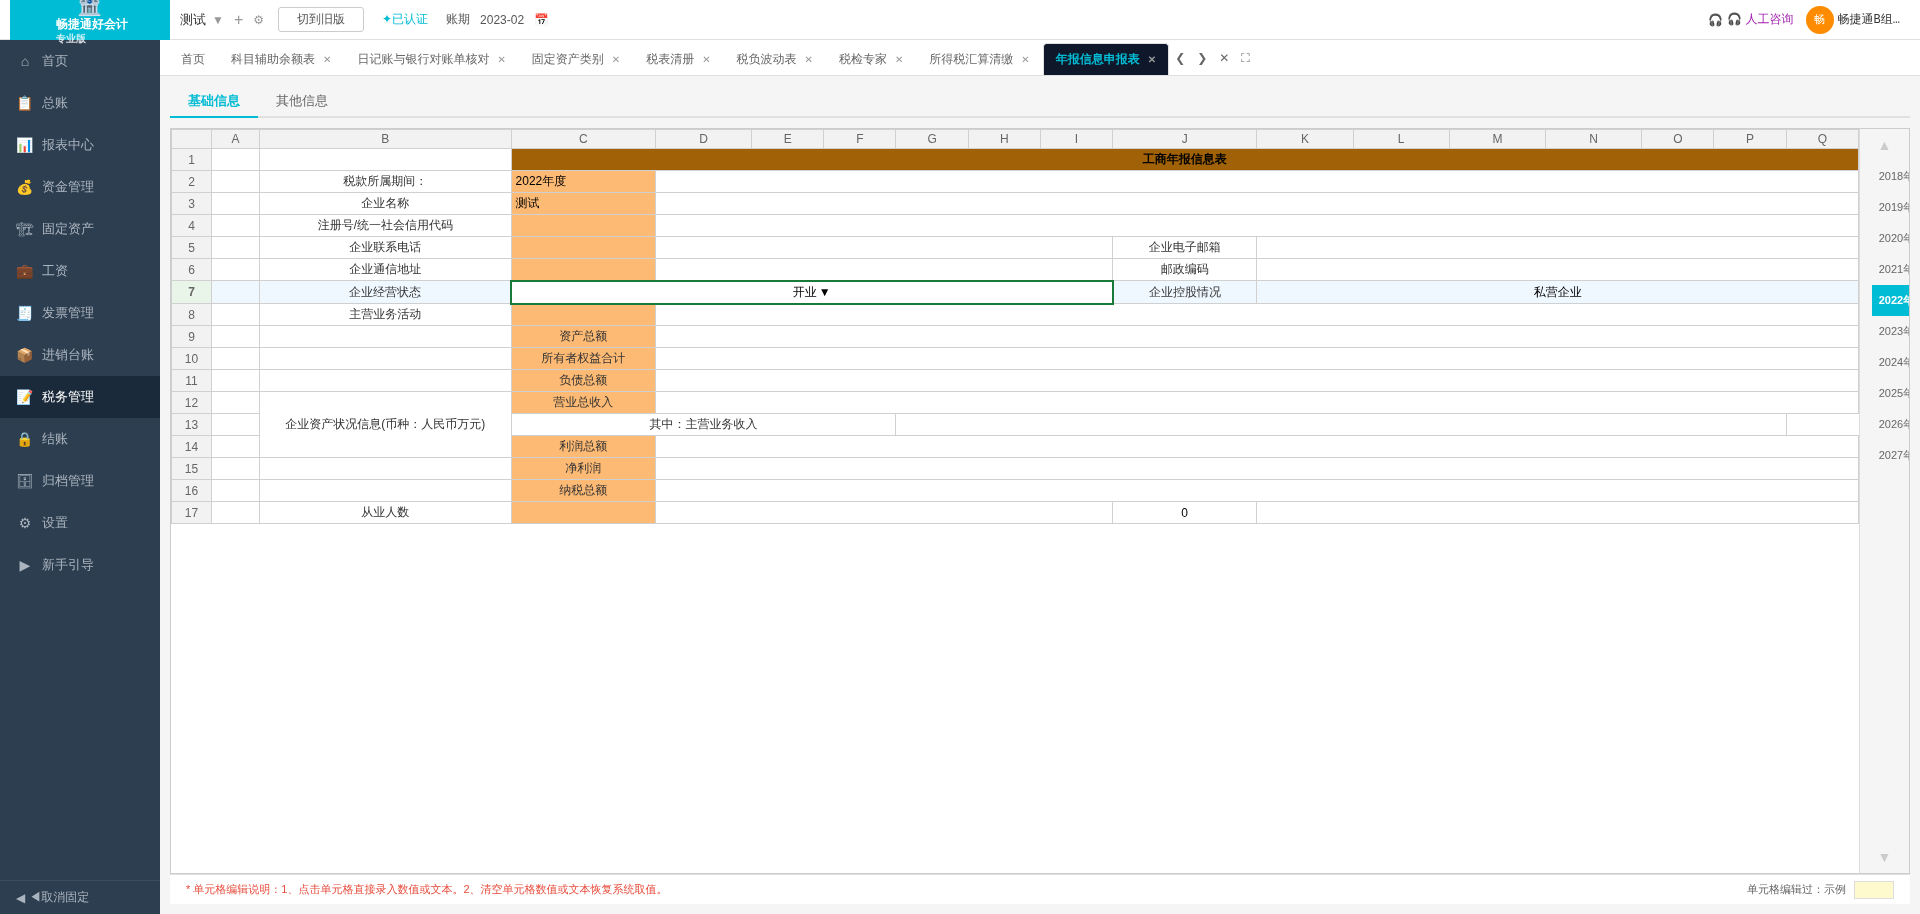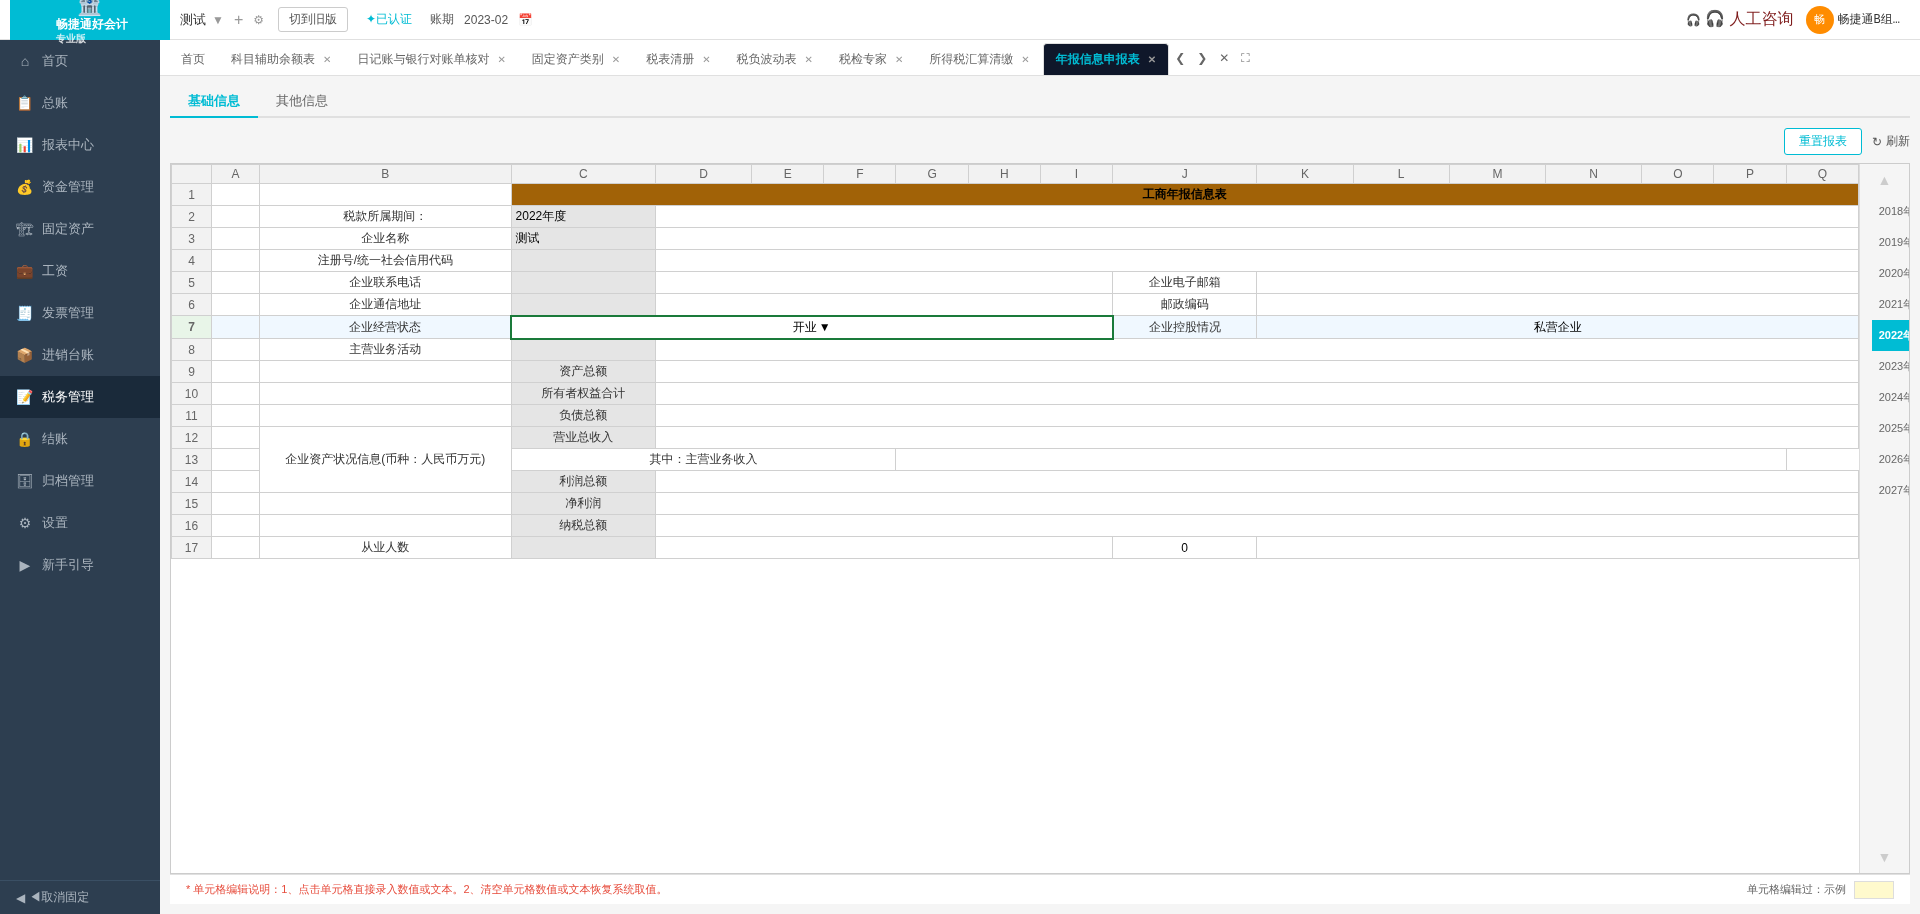--- a/index.html
+++ b/index.html
@@ -59,21 +59,21 @@
     .grid-wrapper { flex: 1; overflow: auto; }
     .spreadsheet { border-collapse: collapse; min-width: 100%; }
     .spreadsheet th, .spreadsheet td { border: 1px solid #d0d0d0; font-size: 12px; padding: 2px 4px; white-space: nowrap; min-width: 40px; }
     .spreadsheet th { background: #f2f2f2; text-align: center; color: #666; font-weight: normal; position: sticky; top: 0; z-index: 2; }
     .spreadsheet th.row-header { position: sticky; left: 0; z-index: 3; background: #f2f2f2; width: 30px; text-align: center; }
     .spreadsheet td.row-num { background: #f2f2f2; text-align: center; color: #666; font-weight: normal; position: sticky; left: 0; z-index: 1; width: 30px; }
     .spreadsheet td { text-align: center; }
     .spreadsheet td.label-cell { text-align: center; color: #333; }
     .spreadsheet td.active-cell { border: 2px solid #1a7a3a; background: #fff; }
     .title-cell { font-size: 14px; font-weight: bold; text-align: center; background: #a16207; }
-    .col-c { background: #e5e5e5; }
+    .col-c { background: #fdba74; }
     .col-c-header { background: #c8e6c9; }
 
     
     .bottom-bar { height: 30px; background: #fff; border-top: 1px solid #e0e0e0; display: flex; align-items: center; padding: 0 16px; gap: 8px; font-size: 11px; color: #666; flex-shrink: 0; }
     .bottom-bar .hint { color: #e74c3c; }
 
     .logo-wrapper { display: flex; flex-direction: column; align-items: center; }
     .logo-icon { font-size: 20px; }
   </style>
 </head>
@@ -87,30 +87,30 @@
         <span style="font-size:12px;line-height:1.2;">畅捷通好会计</span>
         <span style="font-size:10px;opacity:0.8;">专业版</span>
       </div>
     </div>
   </div>
   <div class="top-nav">
     <span style="font-size:13px;color:#333;">测试</span>
     <span style="cursor:pointer;color:#999;">▼</span>
     <span style="cursor:pointer;color:#999;font-size:16px;margin-left:4px;">+</span>
     <span style="cursor:pointer;color:#999;margin-left:4px;">⚙</span>
-    <button style="border:1px solid #ccc;border-radius:3px;padding:3px 10px;font-size:12px;cursor:pointer;color:#555;background:#fff;margin-left:8px;">切到旧版</button>
+    <button style="border:1px solid #ccc;border-radius:3px;padding:3px 18px;font-size:12px;cursor:pointer;color:#555;background:#fff;margin-left:8px;">切到旧版</button>
     <span style="color:#00bcd4;font-size:12px;margin-left:12px;">✦已认证</span>
     <span style="color:#555;font-size:12px;margin-left:12px;">账期</span>
     <span style="color:#555;font-size:12px;margin-left:4px;">2023-02</span>
     <span style="cursor:pointer;margin-left:4px;">📅</span>
   </div>
   <div class="top-right">
     <div style="display:flex;align-items:center;gap:4px;color:#555;cursor:pointer;font-size:12px;">
       <span>🎧</span>
-      <span style="color:#7f1d1d;font-size:16px;">🎧 人工咨询</span>
+      <span style="color:#a21caf;font-size:12px;">🎧 人工咨询</span>
     </div>
     <div style="display:flex;align-items:center;gap:4px;cursor:pointer;">
       <div class="user-avatar">畅</div>
       <span style="font-size:12px;color:#333;font-family:Liberation Mono, monospace;">畅捷通B组…</span>
     </div>
   </div>
 </div>
 
 <div class="main-layout">
 
@@ -222,27 +222,20 @@
 
       <div class="sub-tabs">
         <div class="sub-tab active">
           <span>基础信息</span>
         </div>
         <div class="sub-tab">
           <span>其他信息</span>
         </div>
       </div>
 
-      <div class="toolbar">
-        <button class="reset-btn">重置报表</button>
-        <button class="refresh-btn">
-          <span>↻</span>
-          <span>刷新</span>
-        </button>
-      </div>
 
       <div class="spreadsheet-container">
         <div class="grid-wrapper">
           <table class="spreadsheet">
             <thead>
               <tr>
                 <th class="row-header"></th>
                 <th>A</th>
                 <th style="min-width:120px;">B</th>
                 <th class="col-c-header" style="min-width:120px;">C</th>

